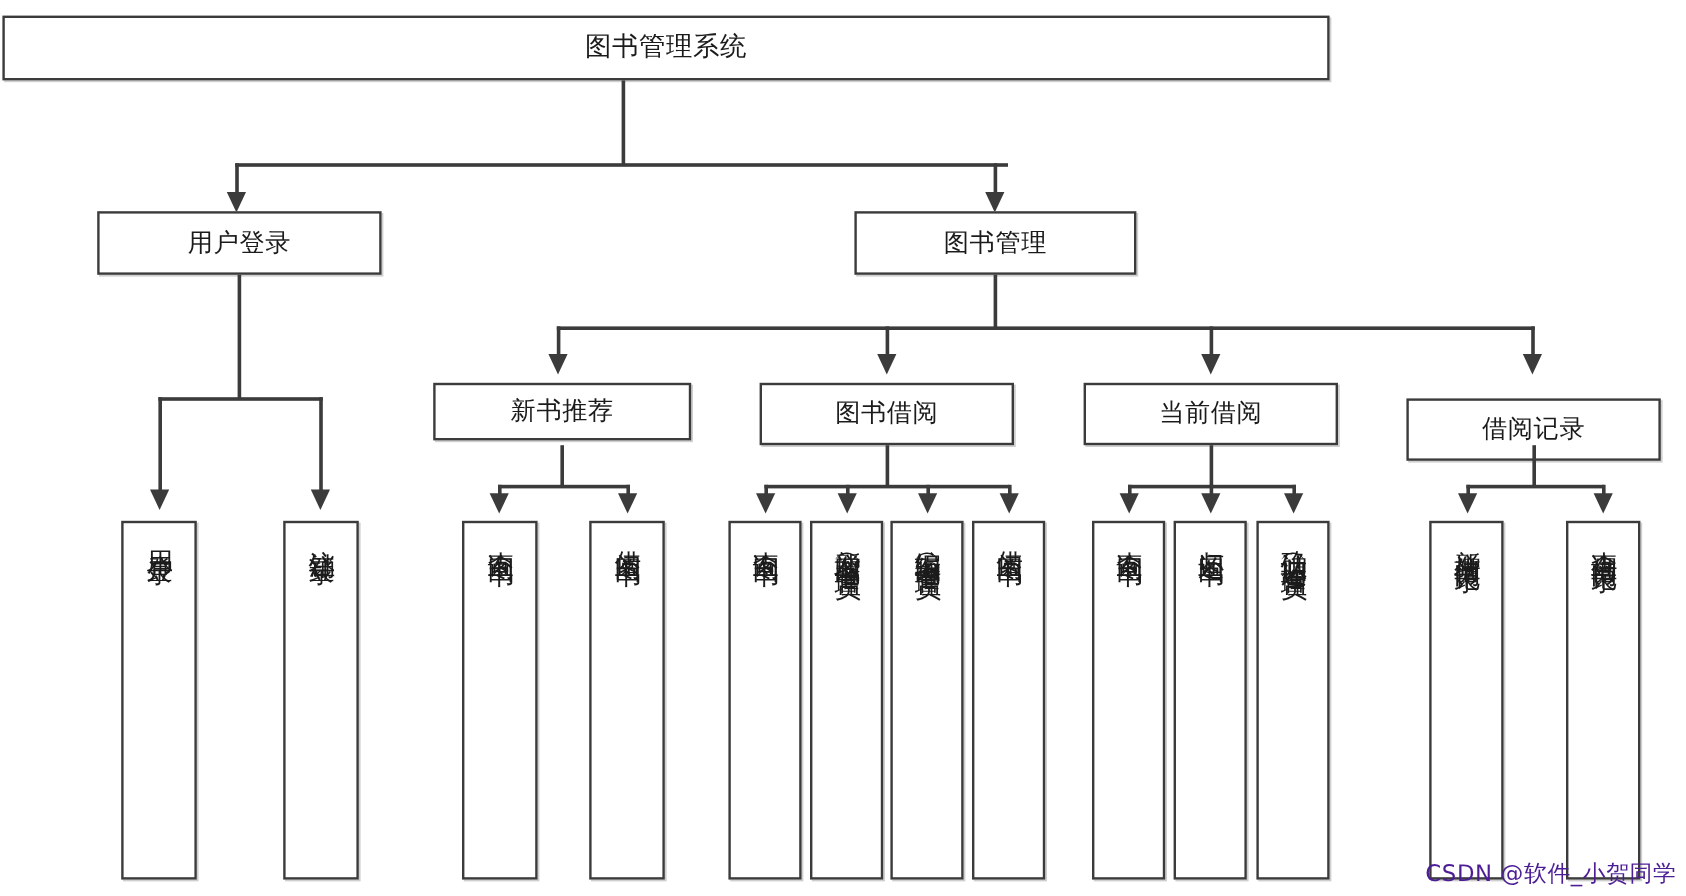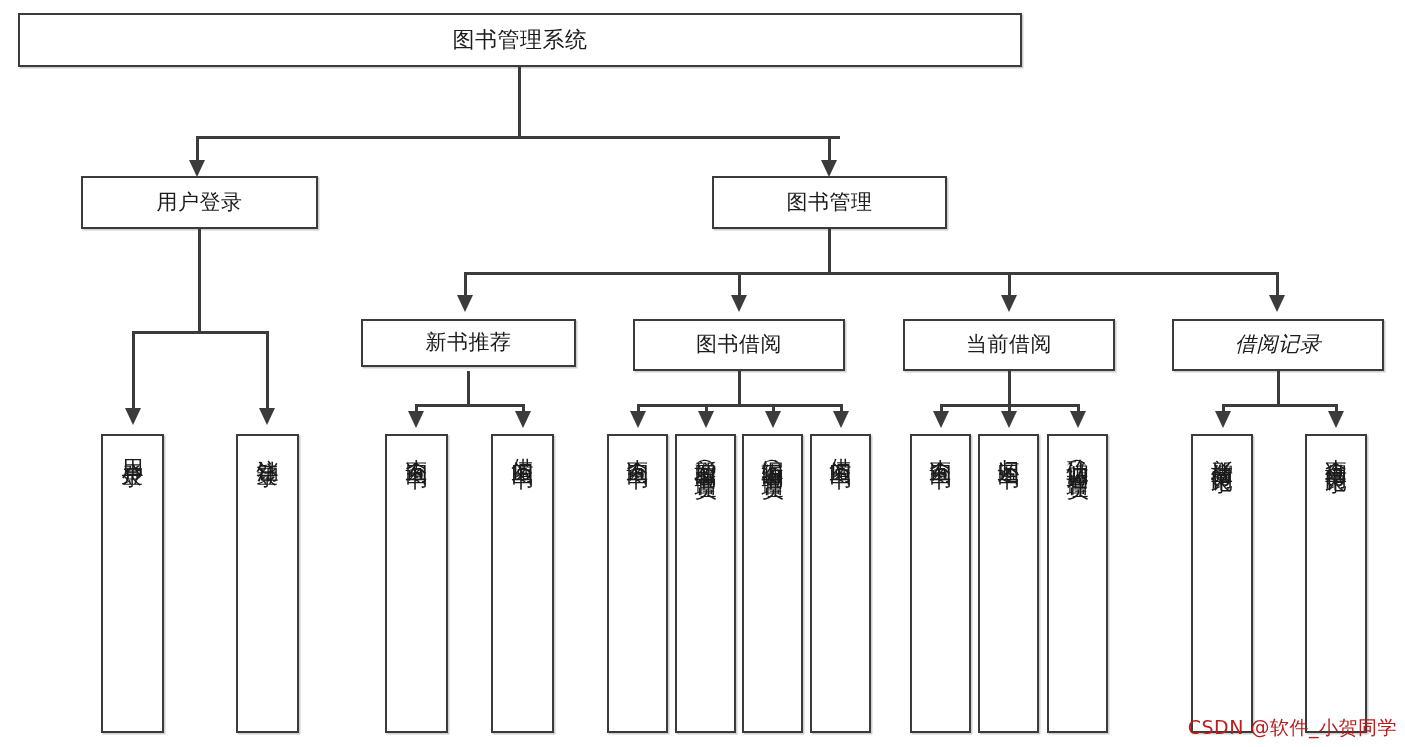--- a/index.html
+++ b/index.html
@@ -28,21 +28,21 @@
     overflow:hidden;
   }
   .node .lbl{
     font-size:21px;
     letter-spacing:0.5px;
     line-height:1.1;
     white-space:nowrap;
     color:#1b1b1b;
   }
   
-  #node-root{left:18px;top:13px;width:1004px;height:54px;}
+  #node-root{left:2px;top:13px;width:1106px;height:54px;}
   #node-root .lbl{font-size:22px;}
   
   .lvl2 .lbl{font-size:21px;}
   
   .leaf{
     align-items:flex-start;
     justify-content:center;
     padding-top:5px;
   }
   .leaf .vlbl{
@@ -64,21 +64,21 @@
     border-left:8px solid transparent;
     border-right:8px solid transparent;
     border-top:17px solid #3b3b3b;
   }
   
   #watermark{
     position:absolute;
     right:8px;
     bottom:6px;
     font-size:19px;
-    color:#b91c1c;
+    color:#4c1d95;
     white-space:nowrap;
     letter-spacing:0.5px;
   }
 </style>
 </head>
 <body>
 
 <div id="canvas">
 
   <div class="node" id="node-root">
@@ -121,21 +121,21 @@
 
   <div class="node lvl2" style="left:361px;top:319px;width:215px;height:48px;">
     <span class="lbl">新书推荐</span>
   </div>
   <div class="node lvl2" style="left:903px;top:319px;width:212px;height:52px;">
     <span class="lbl">当前借阅</span>
   </div>
   <div class="node lvl2" style="left:633px;top:319px;width:212px;height:52px;">
     <span class="lbl">图书借阅</span>
   </div>
-  <div class="node lvl2" style="left:1172px;top:319px;width:212px;height:52px;font-style:italic;">
+  <div class="node lvl2" style="left:1172px;top:332px;width:212px;height:52px;">
     <span class="lbl">借阅记录</span>
   </div>
 
   <div class="ln lnv" style="left:467px;top:371px;height:35px;"></div>
   <div class="ln lnh" style="left:415px;top:404px;width:110px;"></div>
   <div class="ln lnv" style="left:415px;top:404px;height:9px;"></div>
   <div class="arrow" style="left:408px;top:411px;"></div>
   <div class="ln lnv" style="left:522px;top:404px;height:9px;"></div>
   <div class="arrow" style="left:515px;top:411px;"></div>
 

